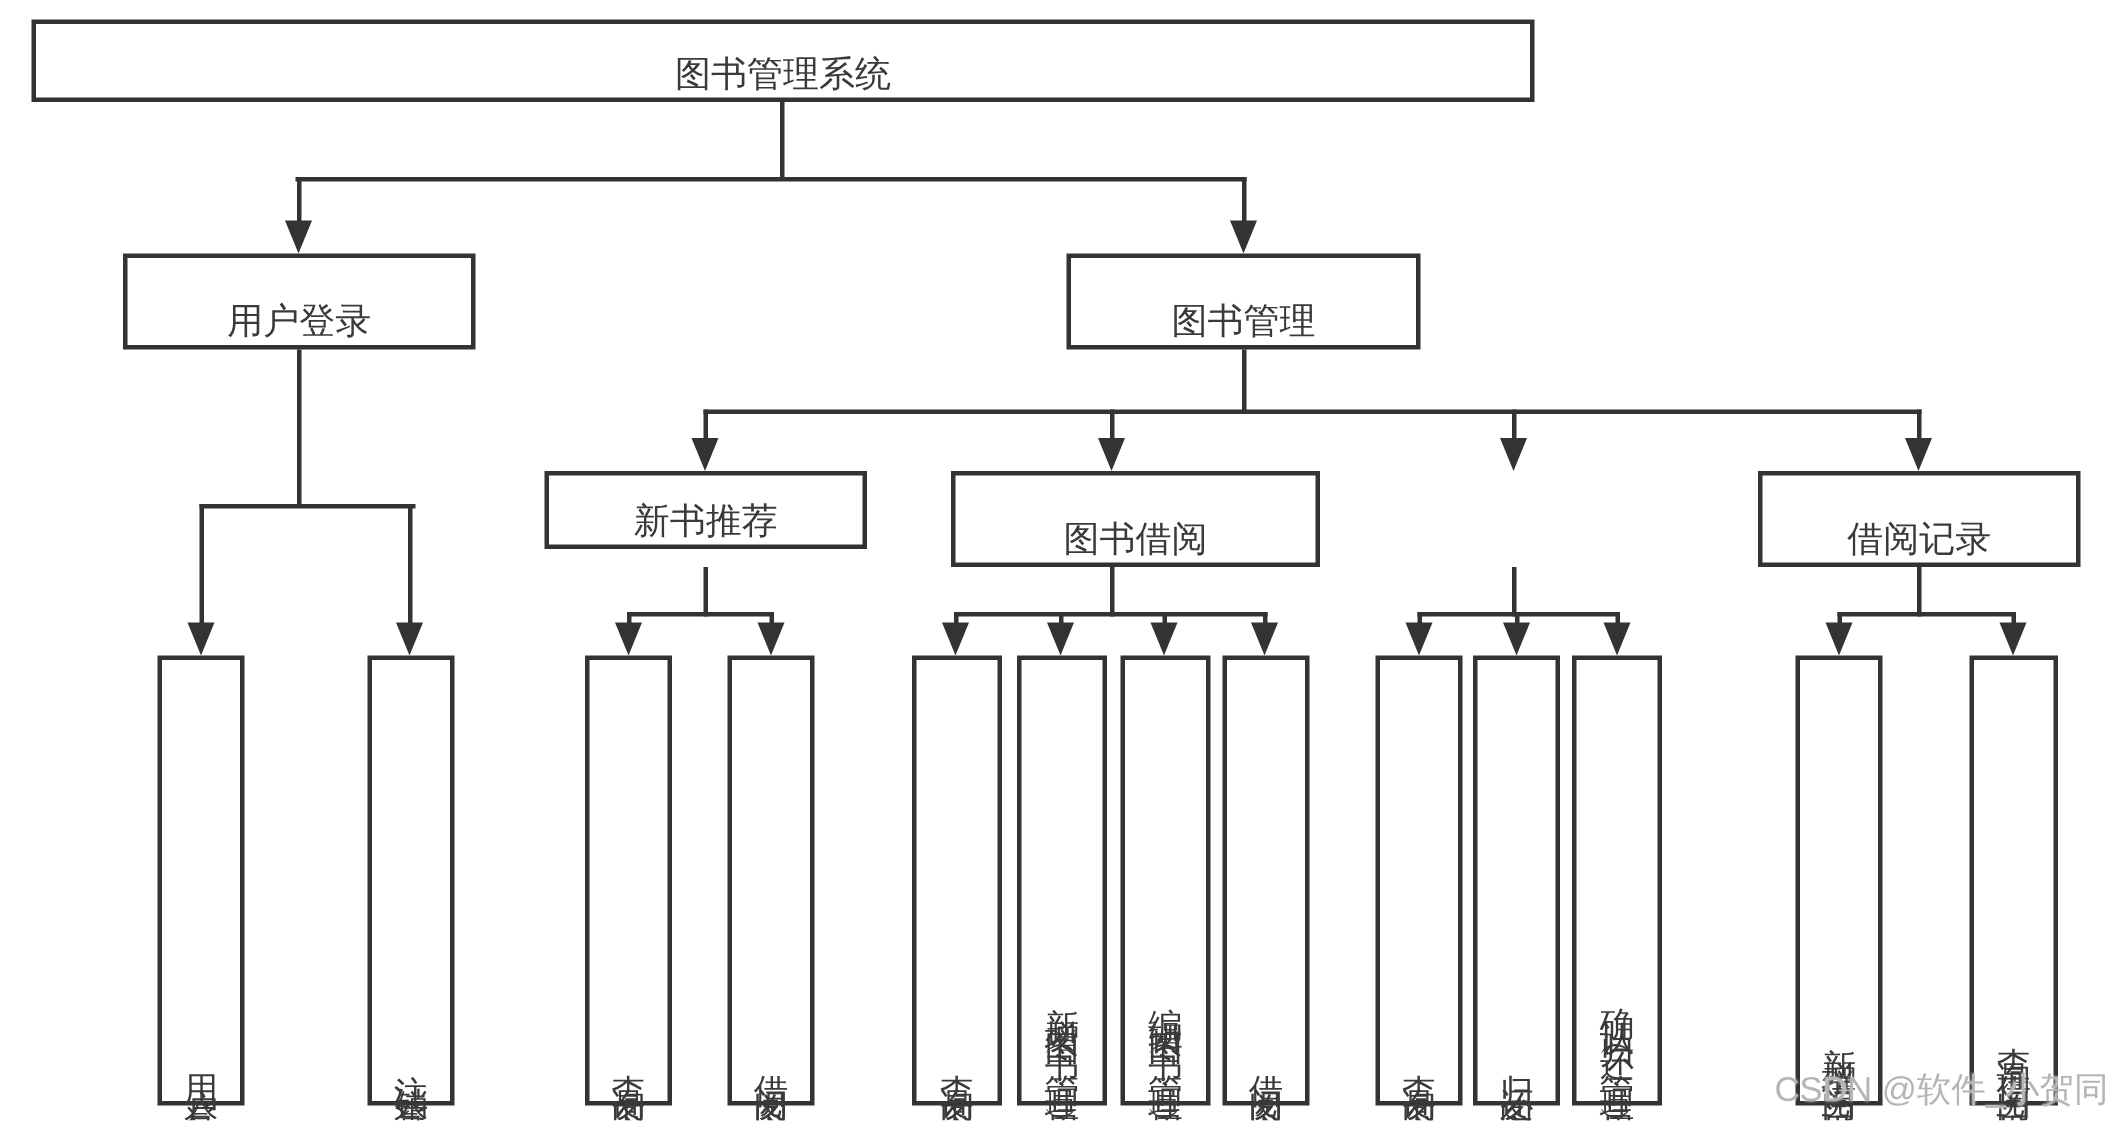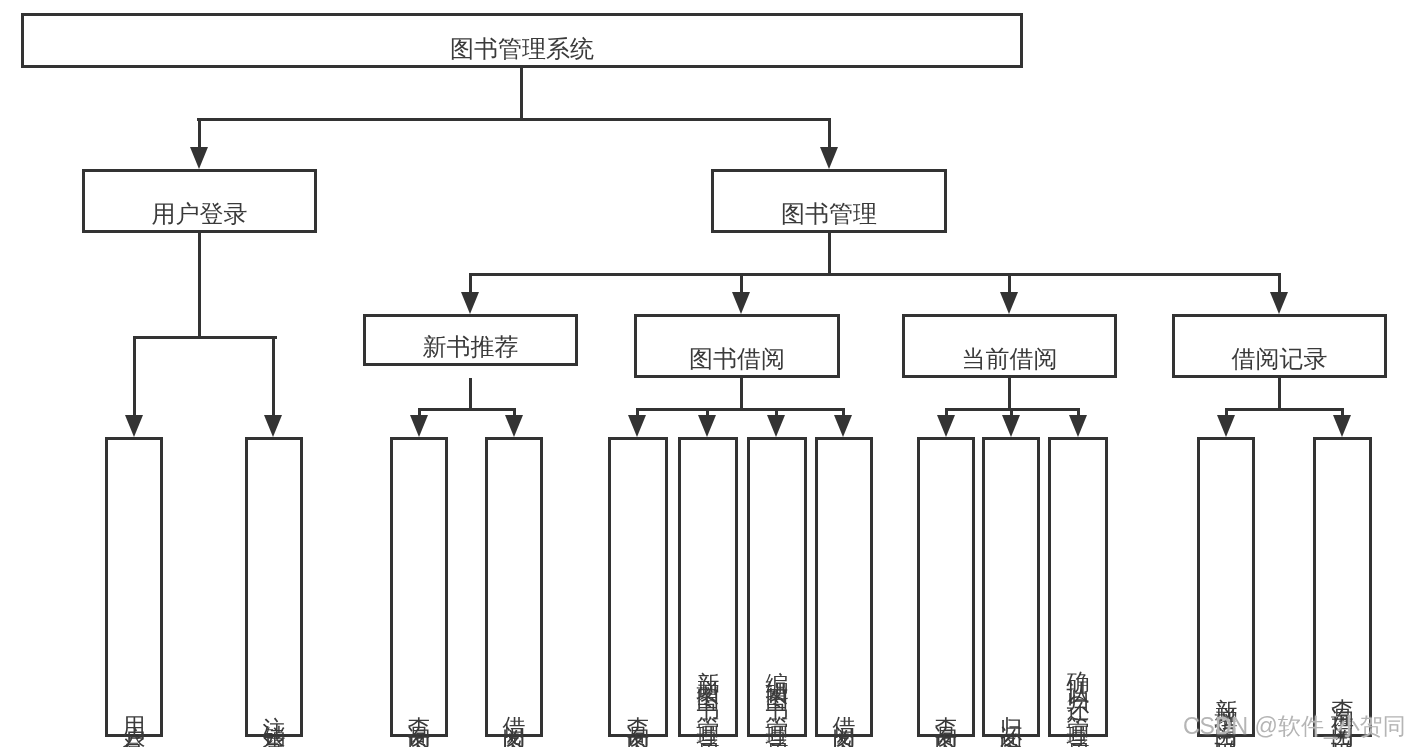--- a/index.html
+++ b/index.html
@@ -87,25 +87,22 @@
   <div class="l" style="left:740px;top:273px;width:3px;height:20px"></div>
   <div class="ar" style="left:732px;top:292px"></div>
   <div class="l" style="left:1008px;top:273px;width:3px;height:20px"></div>
   <div class="ar" style="left:1000px;top:292px"></div>
   <div class="l" style="left:1278px;top:273px;width:3px;height:20px"></div>
   <div class="ar" style="left:1270px;top:292px"></div>
 
   <div class="box" style="left:363px;top:314px;width:215px;height:52px">
     <span class="hlabel">新书推荐</span>
   </div>
-  <div class="box" style="left:634px;top:314px;width:206px;height:64px">
+  <div class="box" style="left:634px;top:314px;width:246px;height:64px">
     <span class="hlabel">图书借阅</span>
-  </div>
-  <div class="box" style="left:902px;top:314px;width:215px;height:64px">
-    <span class="hlabel">当前借阅</span>
   </div>
   <div class="box" style="left:1172px;top:314px;width:215px;height:64px">
     <span class="hlabel">借阅记录</span>
   </div>
 
   <div class="l" style="left:469px;top:378px;width:3px;height:33px"></div>
   <div class="l" style="left:418px;top:408px;width:98px;height:3px"></div>
   <div class="l" style="left:418px;top:408px;width:3px;height:10px"></div>
   <div class="ar" style="left:410px;top:415px"></div>
   <div class="l" style="left:513px;top:408px;width:3px;height:10px"></div>

